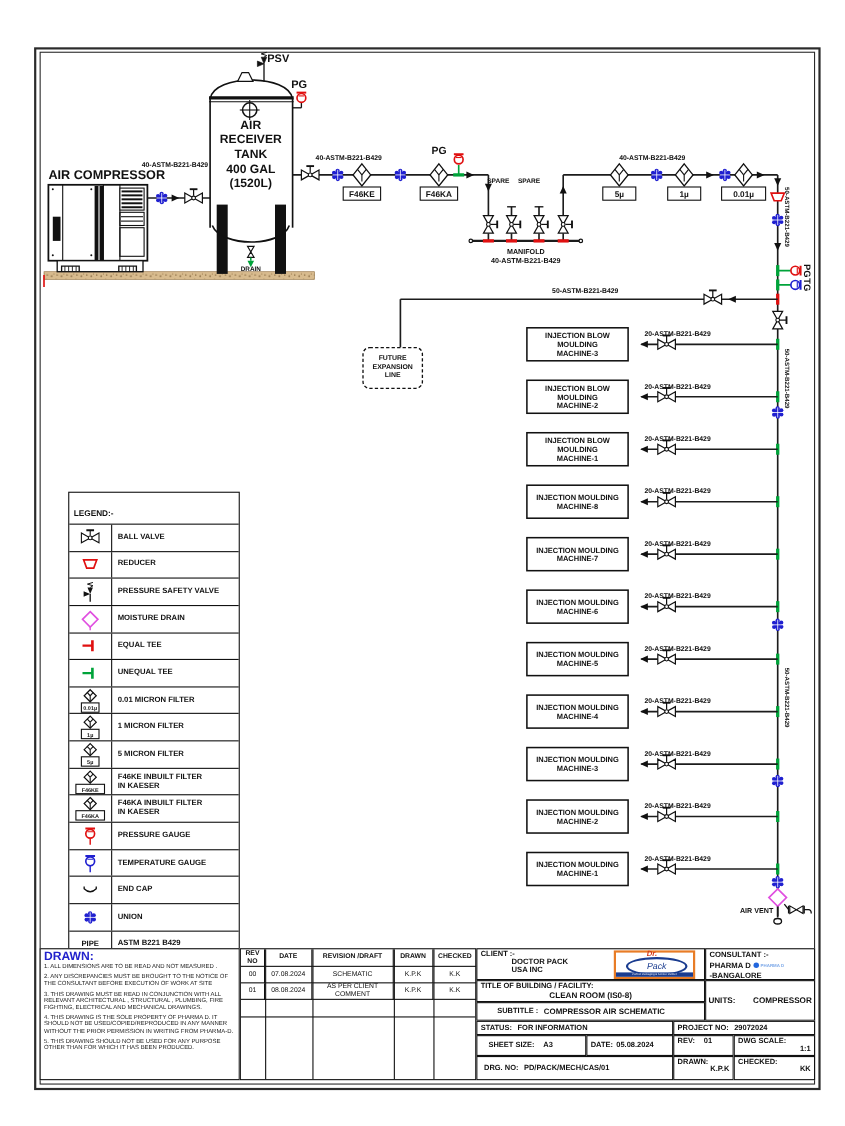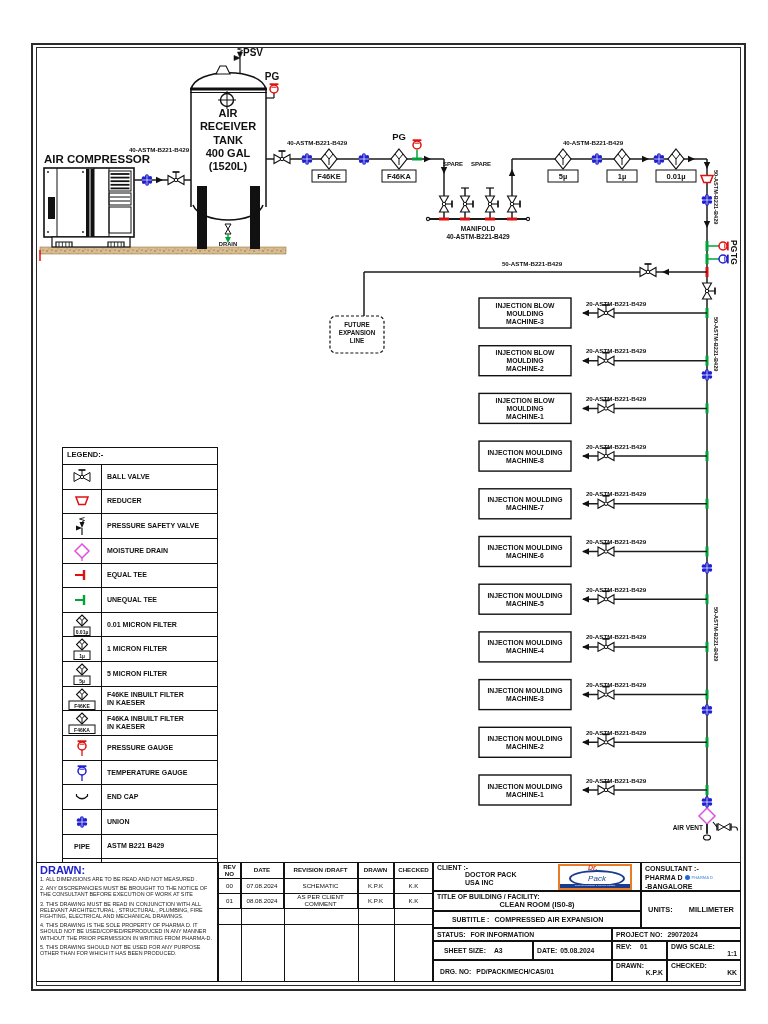--- a/index.html
+++ b/index.html
@@ -5,21 +5,21 @@
   html,body{margin:0;padding:0;background:#fff;}
   #sheet{position:relative;width:768px;height:1024px;background:#fff;overflow:hidden;
          font-family:"Liberation Sans",sans-serif;color:#111;}
   .abs{position:absolute;box-sizing:border-box;}
   .frame-outer{left:31px;top:43px;width:715px;height:948px;border:2px solid #2b2b2b;}
   .frame-inner{left:36px;top:47px;width:705px;height:939px;border:1px solid #2b2b2b;}
   svg text{font-family:"Liberation Sans",sans-serif;}
   
   #legend{left:62px;top:447px;width:156px;height:416px;border:1.5px solid #111;background:#fff;}
   #legend .hdr{height:14px;border-bottom:1px solid #111;font-size:7.5px;font-weight:700;
-               padding:2px 0 0 4px;}
+               padding:2px 0 0 4px;margin-top:12px;}
   .lg-row{display:flex;border-bottom:1px solid #111;align-items:center;}
   .lg-sym{width:38px;border-right:1px solid #111;height:100%;display:flex;align-items:center;justify-content:center;}
   .lg-lab{flex:1;padding-left:5px;font-size:7px;font-weight:700;line-height:8px;white-space:pre-line;}
   
   #notes{left:36px;top:862px;width:182px;height:120px;border:1.5px solid #111;padding:1px 3px;background:#fff;}
   #notes .nh{font-size:11px;font-weight:700;}
   #notes .ni{font-size:5.4px;line-height:6.2px;margin-bottom:3px;color:#222;}
   
   #revtable{left:218px;top:862px;width:215px;height:120px;border:1.5px solid #111;background:#fff;}
   .rt-cell{position:absolute;box-sizing:border-box;border-right:1px solid #111;border-bottom:1px solid #111;
@@ -803,25 +803,25 @@
           <span class="txt">PHARMA D</span>
         </span></div>
     <div>-BANGALORE</div>
   </div>
   <div class="tb-cell" style="left:433px;top:891px;width:208px;height:20px;">
     <div class="tb-lbl">TITLE OF BUILDING / FACILITY:</div>
     <div class="tb-val" style="text-align:center;font-size:7.4px;">CLEAN ROOM (IS0-8)</div>
   </div>
   <div class="tb-cell" style="left:641px;top:891px;width:100px;height:37px;display:flex;align-items:center;gap:16px;justify-content:center;">
     <span class="tb-lbl" style="font-size:7.4px;">UNITS:</span>
-    <span class="tb-val" style="font-size:7.4px;">MILLIMETER</span>
+    <span class="tb-val" style="font-size:7.4px;">COMPRESSOR</span>
   </div>
   <div class="tb-cell" style="left:433px;top:911px;width:208px;height:17px;display:flex;align-items:center;gap:5px;padding-left:18px;">
     <span class="tb-lbl">SUBTITLE :</span>
-    <span class="tb-val" style="font-size:7.2px;">COMPRESSED AIR EXPANSION</span>
+    <span class="tb-val" style="font-size:7.2px;">COMPRESSOR AIR SCHEMATIC</span>
   </div>
   <div class="tb-cell" style="left:433px;top:928px;width:179px;height:13px;display:flex;align-items:center;gap:5px;">
     <span class="tb-lbl">STATUS:</span>
     <span class="tb-val">FOR INFORMATION</span>
   </div>
   <div class="tb-cell" style="left:612px;top:928px;width:129px;height:13px;display:flex;align-items:center;gap:5px;">
     <span class="tb-lbl">PROJECT NO:</span>
     <span class="tb-val">29072024</span>
   </div>
   <div class="tb-cell" style="left:433px;top:941px;width:100px;height:19px;display:flex;align-items:center;gap:8px;padding-left:10px;">

